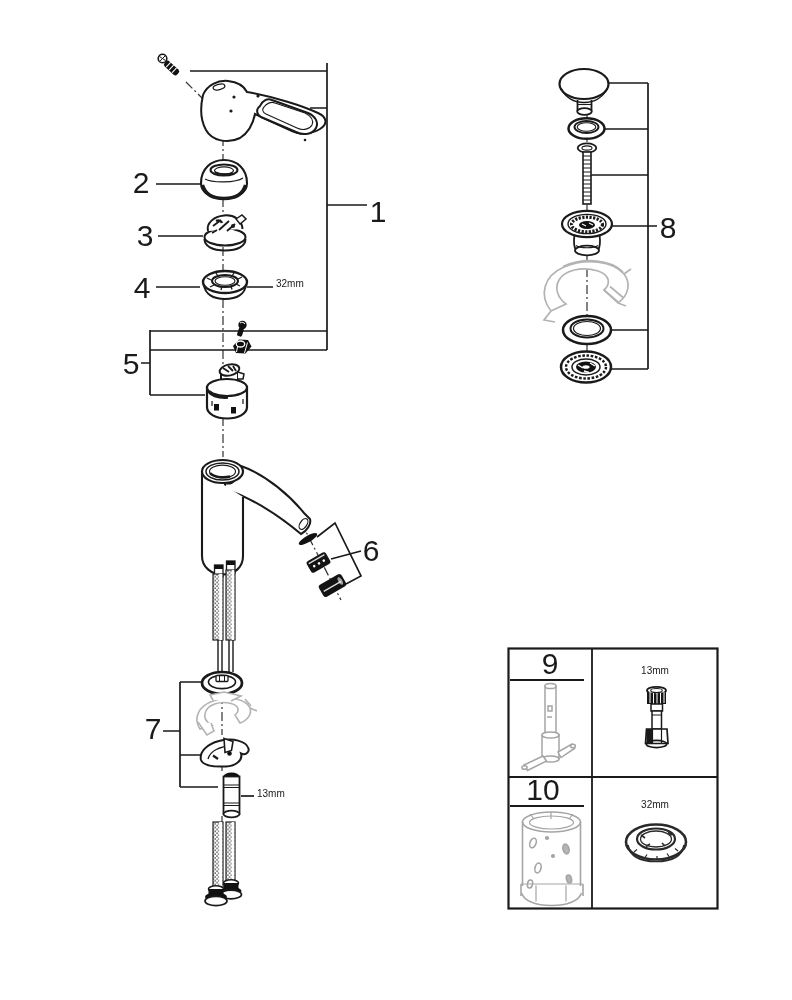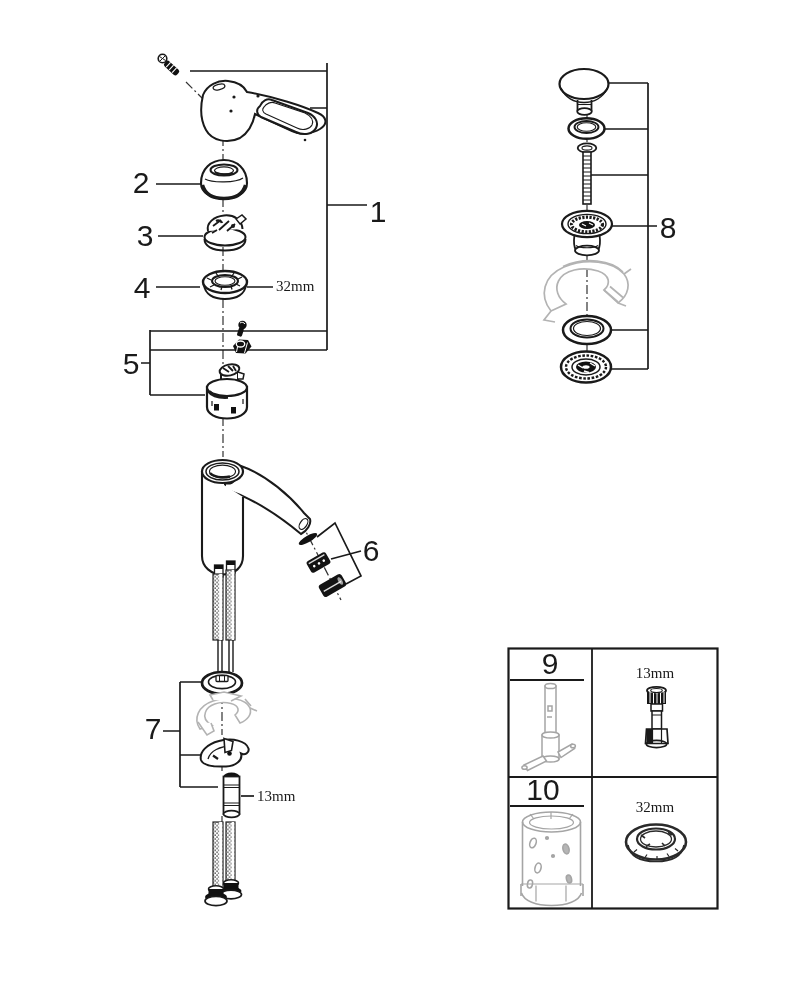--- a/index.html
+++ b/index.html
@@ -1,21 +1,21 @@
 <!DOCTYPE html>
 <html><head>
 <meta charset="utf-8">
 <style>
   html,body{margin:0;padding:0;background:#ffffff;}
   .canvas{position:relative;width:792px;height:1000px;background:#ffffff;overflow:hidden;
           font-family:"Liberation Sans", sans-serif;}
   .canvas svg{position:absolute;left:0;top:0;}
   .lbl{position:absolute;color:#1a1a1a;line-height:1;user-select:none;}
   .callout{font-size:30px;}
-  .dim{font-size:15px;font-family:Liberation Serif, serif;}
+  .dim{font-size:10px;}
   .ctr{text-align:center;}
 </style>
 </head>
 <body>
 
 <div class="canvas">
 
 <svg width="792" height="1000" viewBox="0 0 792 1000">
 <defs>
   <pattern id="braid" width="3.6" height="3.8" patternUnits="userSpaceOnUse">

